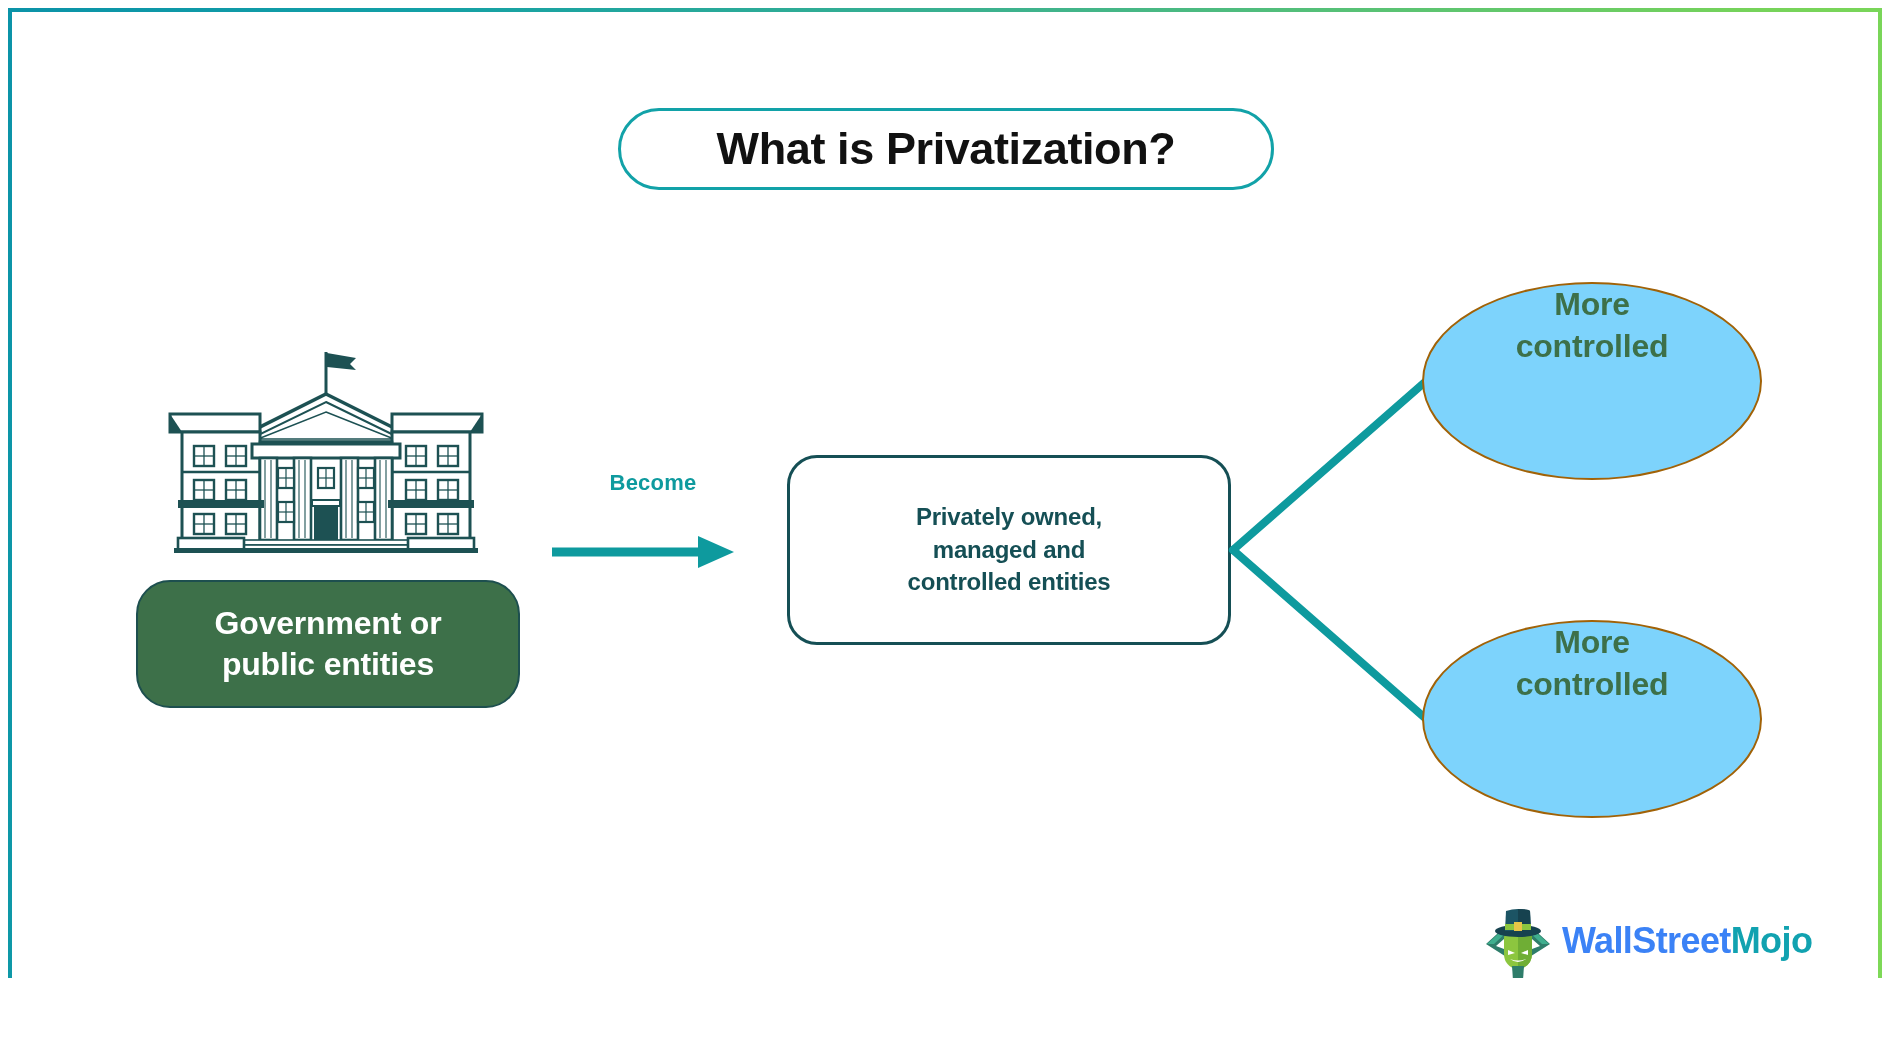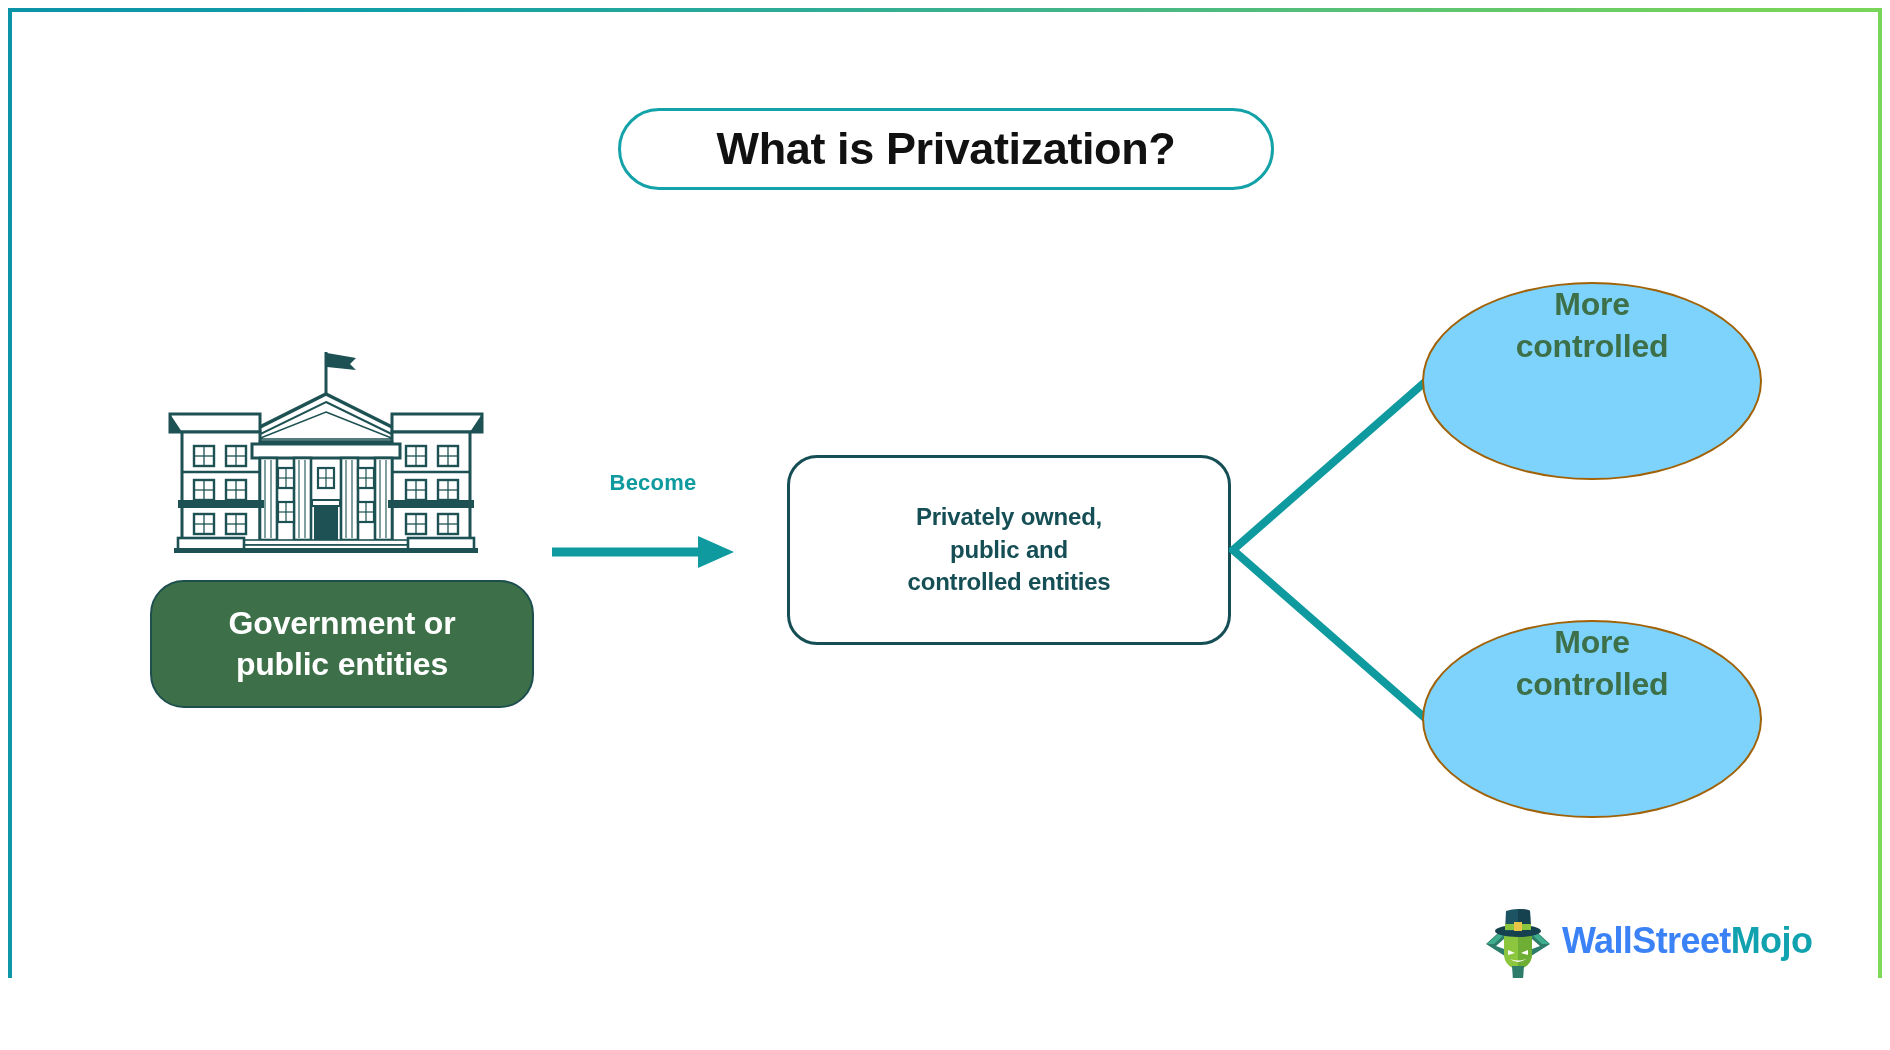--- a/index.html
+++ b/index.html
@@ -58,21 +58,21 @@
     position: absolute;
     left: 160px;
     top: 340px;
     width: 330px;
     height: 215px;
   }
 
   
   .gov-box {
     position: absolute;
-    left: 150px;
+    left: 136px;
     top: 580px;
     width: 384px;
     height: 128px;
     background: #3d7049;
     border: 2px solid #1d4f4f;
     border-radius: 34px;
     display: flex;
     align-items: center;
     justify-content: center;
     box-sizing: border-box;
@@ -334,21 +334,21 @@
   <div class="arrow-svg">
     <svg viewBox="0 0 190 48" width="190" height="48" aria-hidden="true">
       <line x1="4" y1="24" x2="152" y2="24" stroke="#0e9a9e" stroke-width="9" stroke-linecap="butt"></line>
       <path d="M150 8 L186 24 L150 40 Z" fill="#0e9a9e"></path>
     </svg>
   </div>
 
   <div class="center-box">
     <div class="center-box-text">
       <span>Privately owned,</span><br>
-      <span>public and</span><br>
+      <span>managed and</span><br>
       <span>controlled entities</span>
     </div>
   </div>
 
   <div class="connectors">
     <svg viewBox="0 0 260 400" width="260" height="400" aria-hidden="true">
       <line x1="8" y1="220" x2="200" y2="52" stroke="#0e9a9e" stroke-width="8" stroke-linecap="round"></line>
       <line x1="8" y1="220" x2="200" y2="388" stroke="#0e9a9e" stroke-width="8" stroke-linecap="round"></line>
     </svg>
   </div>

